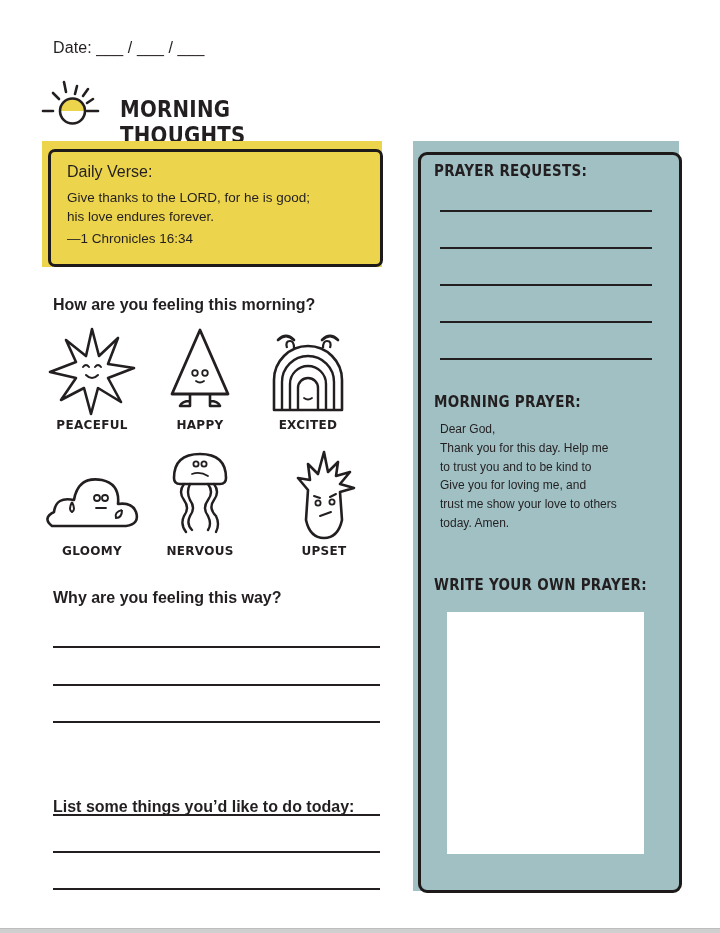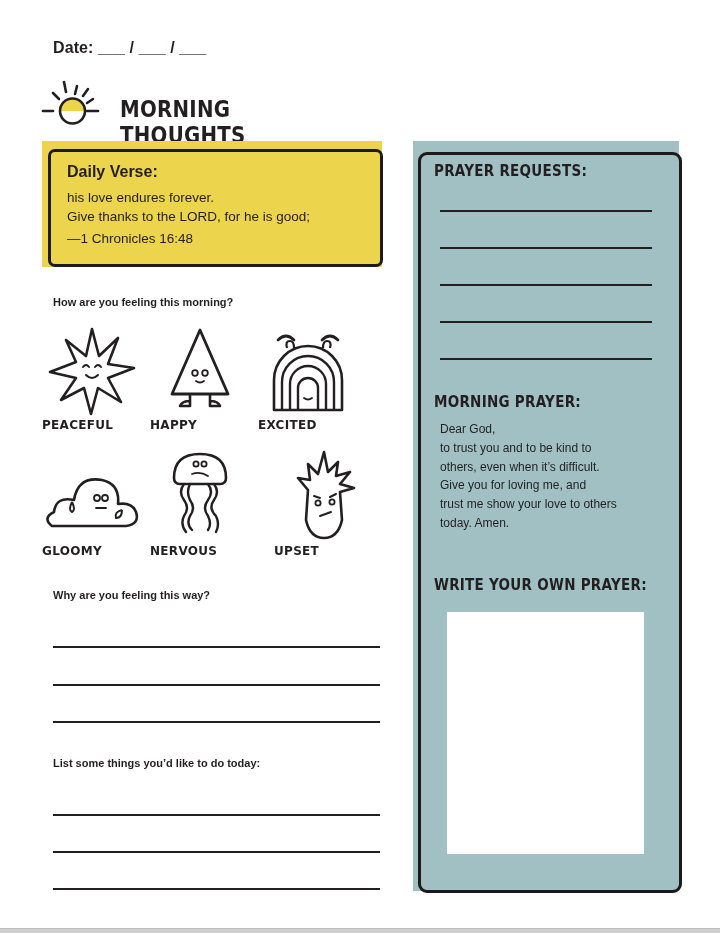--- a/index.html
+++ b/index.html
@@ -1,32 +1,32 @@
 <!DOCTYPE html>
 <html><head>
   <meta charset="utf-8">
   <style>
     html, body { margin: 0; padding: 0; }
     body {
       width: 720px; height: 933px; background: #ffffff; position: relative; overflow: hidden;
       font-family: "Liberation Sans", sans-serif; color: #231f20;
     }
     .bottom-rule { position: absolute; left: 0; top: 928px; width: 720px; height: 5px; background: #cfcfcf; border-top: 1px solid #bdbdbd; }
-    .date { position: absolute; left: 53px; top: 39px; font-size: 16px; font-weight: bold; letter-spacing: 0.1px; }
+    .date { position: absolute; left: 53px; top: 39px; font-size: 16px; font-weight: normal; letter-spacing: 0.1px; }
     .hand { font-family: "DejaVu Sans", sans-serif; font-weight: bold; text-transform: uppercase; letter-spacing: 0.3px; }
     .title-wrap { position: absolute; left: 40px; top: 72px; width: 320px; height: 60px; }
     .sun { position: absolute; left: 0; top: 0; width: 80px; height: 60px; }
     .title { position: absolute; left: 80px; top: 24px; font-size: 23px; transform: scaleX(0.86); transform-origin: left center; }
     .verse-bg { position: absolute; left: 42px; top: 141px; width: 340px; height: 126px; background: #ecd44d; }
     .verse-box { position: absolute; left: 48px; top: 149px; width: 335px; height: 118px; border: 3px solid #1e1a1a; border-radius: 7px; box-sizing: border-box; }
-    .verse-title { position: absolute; left: 67px; top: 163px; font-size: 16px; font-weight: bold; }
+    .verse-title { position: absolute; left: 67px; top: 163px; font-size: 16px; font-weight: normal; }
     .verse-text { position: absolute; left: 67px; top: 188px; font-size: 13.5px; line-height: 19px; width: 300px; }
     .verse-ref { position: absolute; left: 67px; top: 231px; font-size: 13.5px; }
-    .q { position: absolute; left: 53px; font-size: 11px; font-weight: bold; color: #231f20; }
-    .feel { position: absolute; width: 100px; text-align: left; }
+    .q { position: absolute; left: 53px; font-size: 16px; font-weight: bold; color: #231f20; }
+    .feel { position: absolute; width: 100px; text-align: center; }
     .feel svg { display: block; margin: 0 auto; }
     .feel .lbl { font-size: 12px; margin-top: 2px; }
     .line { position: absolute; height: 2px; background: #231f20; }
     .right-bg { position: absolute; left: 413px; top: 141px; width: 266px; height: 750px; background: #a0c0c4; }
     .right-border { position: absolute; left: 418px; top: 152px; width: 264px; height: 741px; border: 3px solid #1e1a1a; border-radius: 9px; box-sizing: border-box; }
     .rh { position: absolute; left: 434px; font-size: 15px; transform: scaleX(0.9); transform-origin: left center; }
     .prayer { position: absolute; left: 440px; top: 420px; width: 220px; font-size: 12px; line-height: 18.8px; }
     .own-box { position: absolute; left: 447px; top: 612px; width: 197px; height: 242px; background: #ffffff; }
   </style>
 </head>
@@ -48,24 +48,24 @@
     <path d="M20 39 A 12.5 12.5 0 0 1 45 39 Z" fill="#ecd44d"></path>
     <circle cx="32.5" cy="39" r="12.5" fill="none" stroke="#231f20" stroke-width="2.6"></circle>
   </svg>
   <div class="title hand">MORNING THOUGHTS</div>
 </div>
 
 <div class="verse-bg"></div>
 <div class="verse-box"></div>
 <div class="verse-title">Daily Verse:</div>
 <div class="verse-text">
+  <div>Give thanks to the LORD, for he is good;</div>
   <div>his love endures forever.</div>
-  <div>Give thanks to the LORD, for he is good;</div>
 </div>
-<div class="verse-ref">—1 Chronicles 16:48</div>
+<div class="verse-ref">—1 Chronicles 16:34</div>
 
 <div class="q" style="top:296px;">How are you feeling this morning?</div>
 
 <div class="feel" style="left:42px; top:326px;">
   <svg width="92" height="90" viewBox="0 0 92 90">
     <path d="M46 3 L53 30 L72 12 L62 38 L88 42 L62 52 L75 76 L52 62 L45 88 L38 62 L15 74 L30 52 L4 46 L30 36 L20 14 L40 30 Z" fill="#fff" stroke="#231f20" stroke-width="2.6" stroke-linejoin="round"></path>
     <path d="M37 41 q3 -4 6 0 M49 41 q3 -4 6 0" fill="none" stroke="#231f20" stroke-width="2" stroke-linecap="round"></path>
     <path d="M40 49 q6 6 12 0" fill="none" stroke="#231f20" stroke-width="2" stroke-linecap="round"></path>
   </svg>
   <div class="lbl hand">PEACEFUL</div>
@@ -125,40 +125,40 @@
     <line x1="42" y1="66" x2="53" y2="62" stroke="#231f20" stroke-width="2" stroke-linecap="round"></line>
   </svg>
   <div class="lbl hand">UPSET</div>
 </div>
 
 <div class="q" style="top:589px;">Why are you feeling this way?</div>
 <div class="line" style="left:53px; top:646px; width:327px;"></div>
 <div class="line" style="left:53px; top:684px; width:327px;"></div>
 <div class="line" style="left:53px; top:721px; width:327px;"></div>
 
-<div class="q" style="top:757px;">List some things you’d like to do today:</div>
+<div class="q" style="top:798px;">List some things you’d like to do today:</div>
 <div class="line" style="left:53px; top:814px; width:327px;"></div>
 <div class="line" style="left:53px; top:851px; width:327px;"></div>
 <div class="line" style="left:53px; top:888px; width:327px;"></div>
 
 <div class="right-bg"></div>
 <div class="right-border"></div>
 
 <div class="rh hand" style="top:162px;">PRAYER REQUESTS:</div>
 <div class="line" style="left:440px; top:210px; width:212px;"></div>
 <div class="line" style="left:440px; top:247px; width:212px;"></div>
 <div class="line" style="left:440px; top:284px; width:212px;"></div>
 <div class="line" style="left:440px; top:321px; width:212px;"></div>
 <div class="line" style="left:440px; top:358px; width:212px;"></div>
 
 <div class="rh hand" style="top:393px;">MORNING PRAYER:</div>
 <div class="prayer">
   <div>Dear God,</div>
+  <div>Thank you for this day. Help me</div>
   <div>to trust you and to be kind to</div>
-  <div>others, even when it’s difficult.</div>
   <div>Give you for loving me, and</div>
   <div>trust me show your love to others</div>
   <div>today. Amen.</div>
 </div>
 
 <div class="rh hand" style="top:576px;">WRITE YOUR OWN PRAYER:</div>
 <div class="own-box"></div>
 
 <div class="bottom-rule"></div>
 

